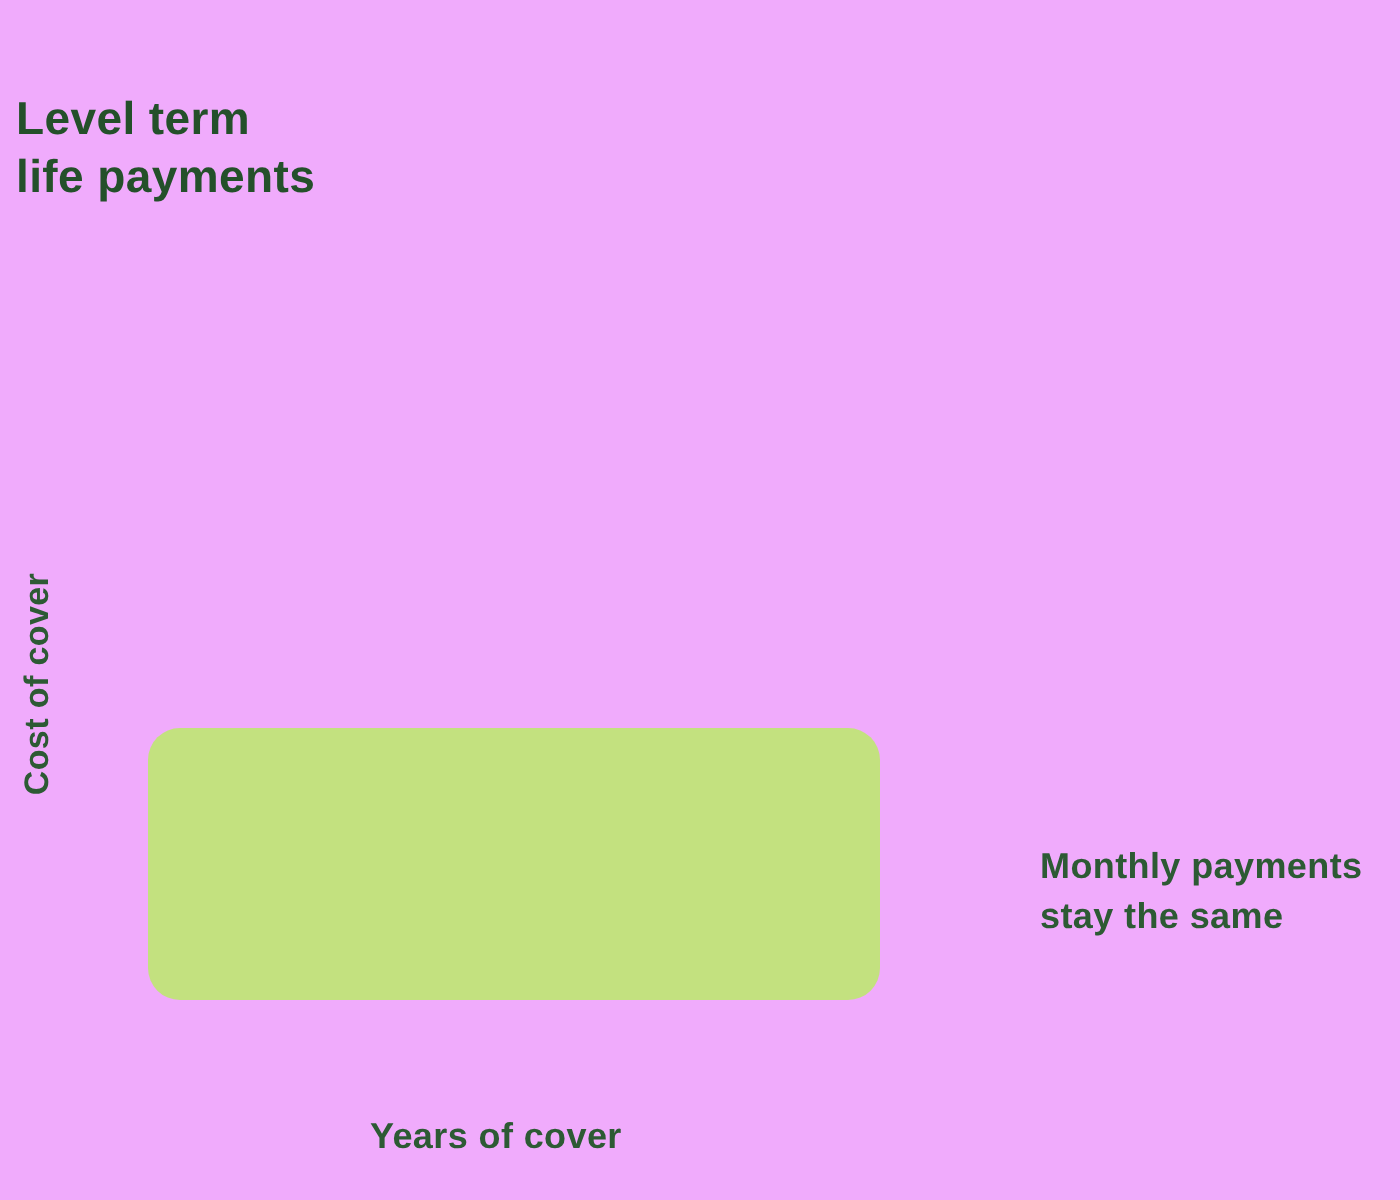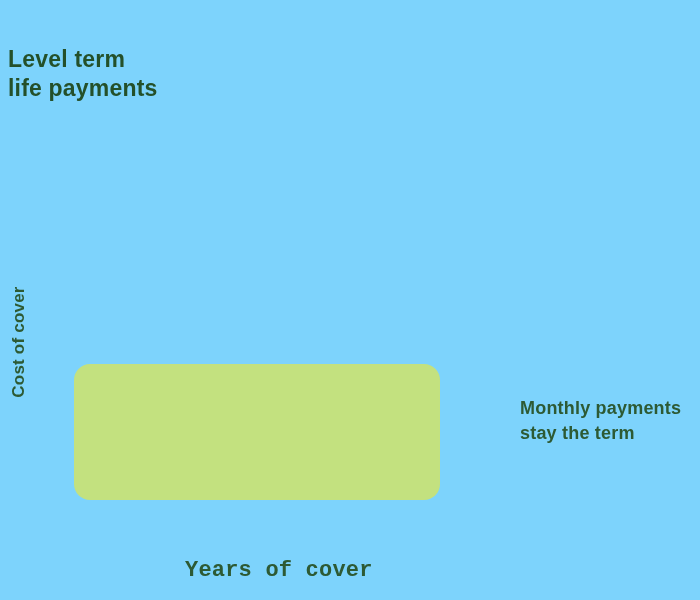--- a/index.html
+++ b/index.html
@@ -10,21 +10,21 @@
   body {
     width: 700px;
     height: 600px;
     font-family: "Liberation Sans", sans-serif;
     overflow: hidden;
   }
   .canvas {
     position: relative;
     width: 700px;
     height: 600px;
-    background: #7dd3fc;
+    background: #f0abfc;
   }
   .chart-title {
     position: absolute;
     left: 8px;
     top: 45px;
     font-size: 23px;
     font-weight: bold;
     color: #24502a;
     line-height: 29px;
     letter-spacing: 0.2px;
@@ -49,54 +49,53 @@
     left: 74px;
     top: 364px;
     width: 366px;
     height: 136px;
     background: #c3e17f;
     border-radius: 16px;
   }
   .annotation {
     position: absolute;
     left: 520px;
-    top: 396px;
+    top: 421px;
     font-size: 18px;
     font-weight: bold;
     color: #2d5a34;
     line-height: 25px;
     letter-spacing: 0.2px;
   }
   .annotation .line { display: block; }
   .x-axis-label {
     position: absolute;
     left: 185px;
     top: 558px;
-    font-size: 22px;
+    font-size: 18px;
     font-weight: bold;
     color: #2d5a34;
     letter-spacing: 0.2px;
     white-space: nowrap;
-    font-family: Liberation Mono, monospace;
   }
 </style>
 </head>
 <body>
 
 <div class="canvas">
 
   <div class="chart-title">
     <span class="line">Level term</span>
     <span class="line">life payments</span>
   </div>
 
   <div class="y-axis-label">Cost of cover</div>
 
   <div class="level-band"></div>
 
   <div class="annotation">
     <span class="line">Monthly payments</span>
-    <span class="line">stay the term</span>
+    <span class="line">stay the same</span>
   </div>
 
   <div class="x-axis-label">Years of cover</div>
 
 </div>
 
 </body></html>

